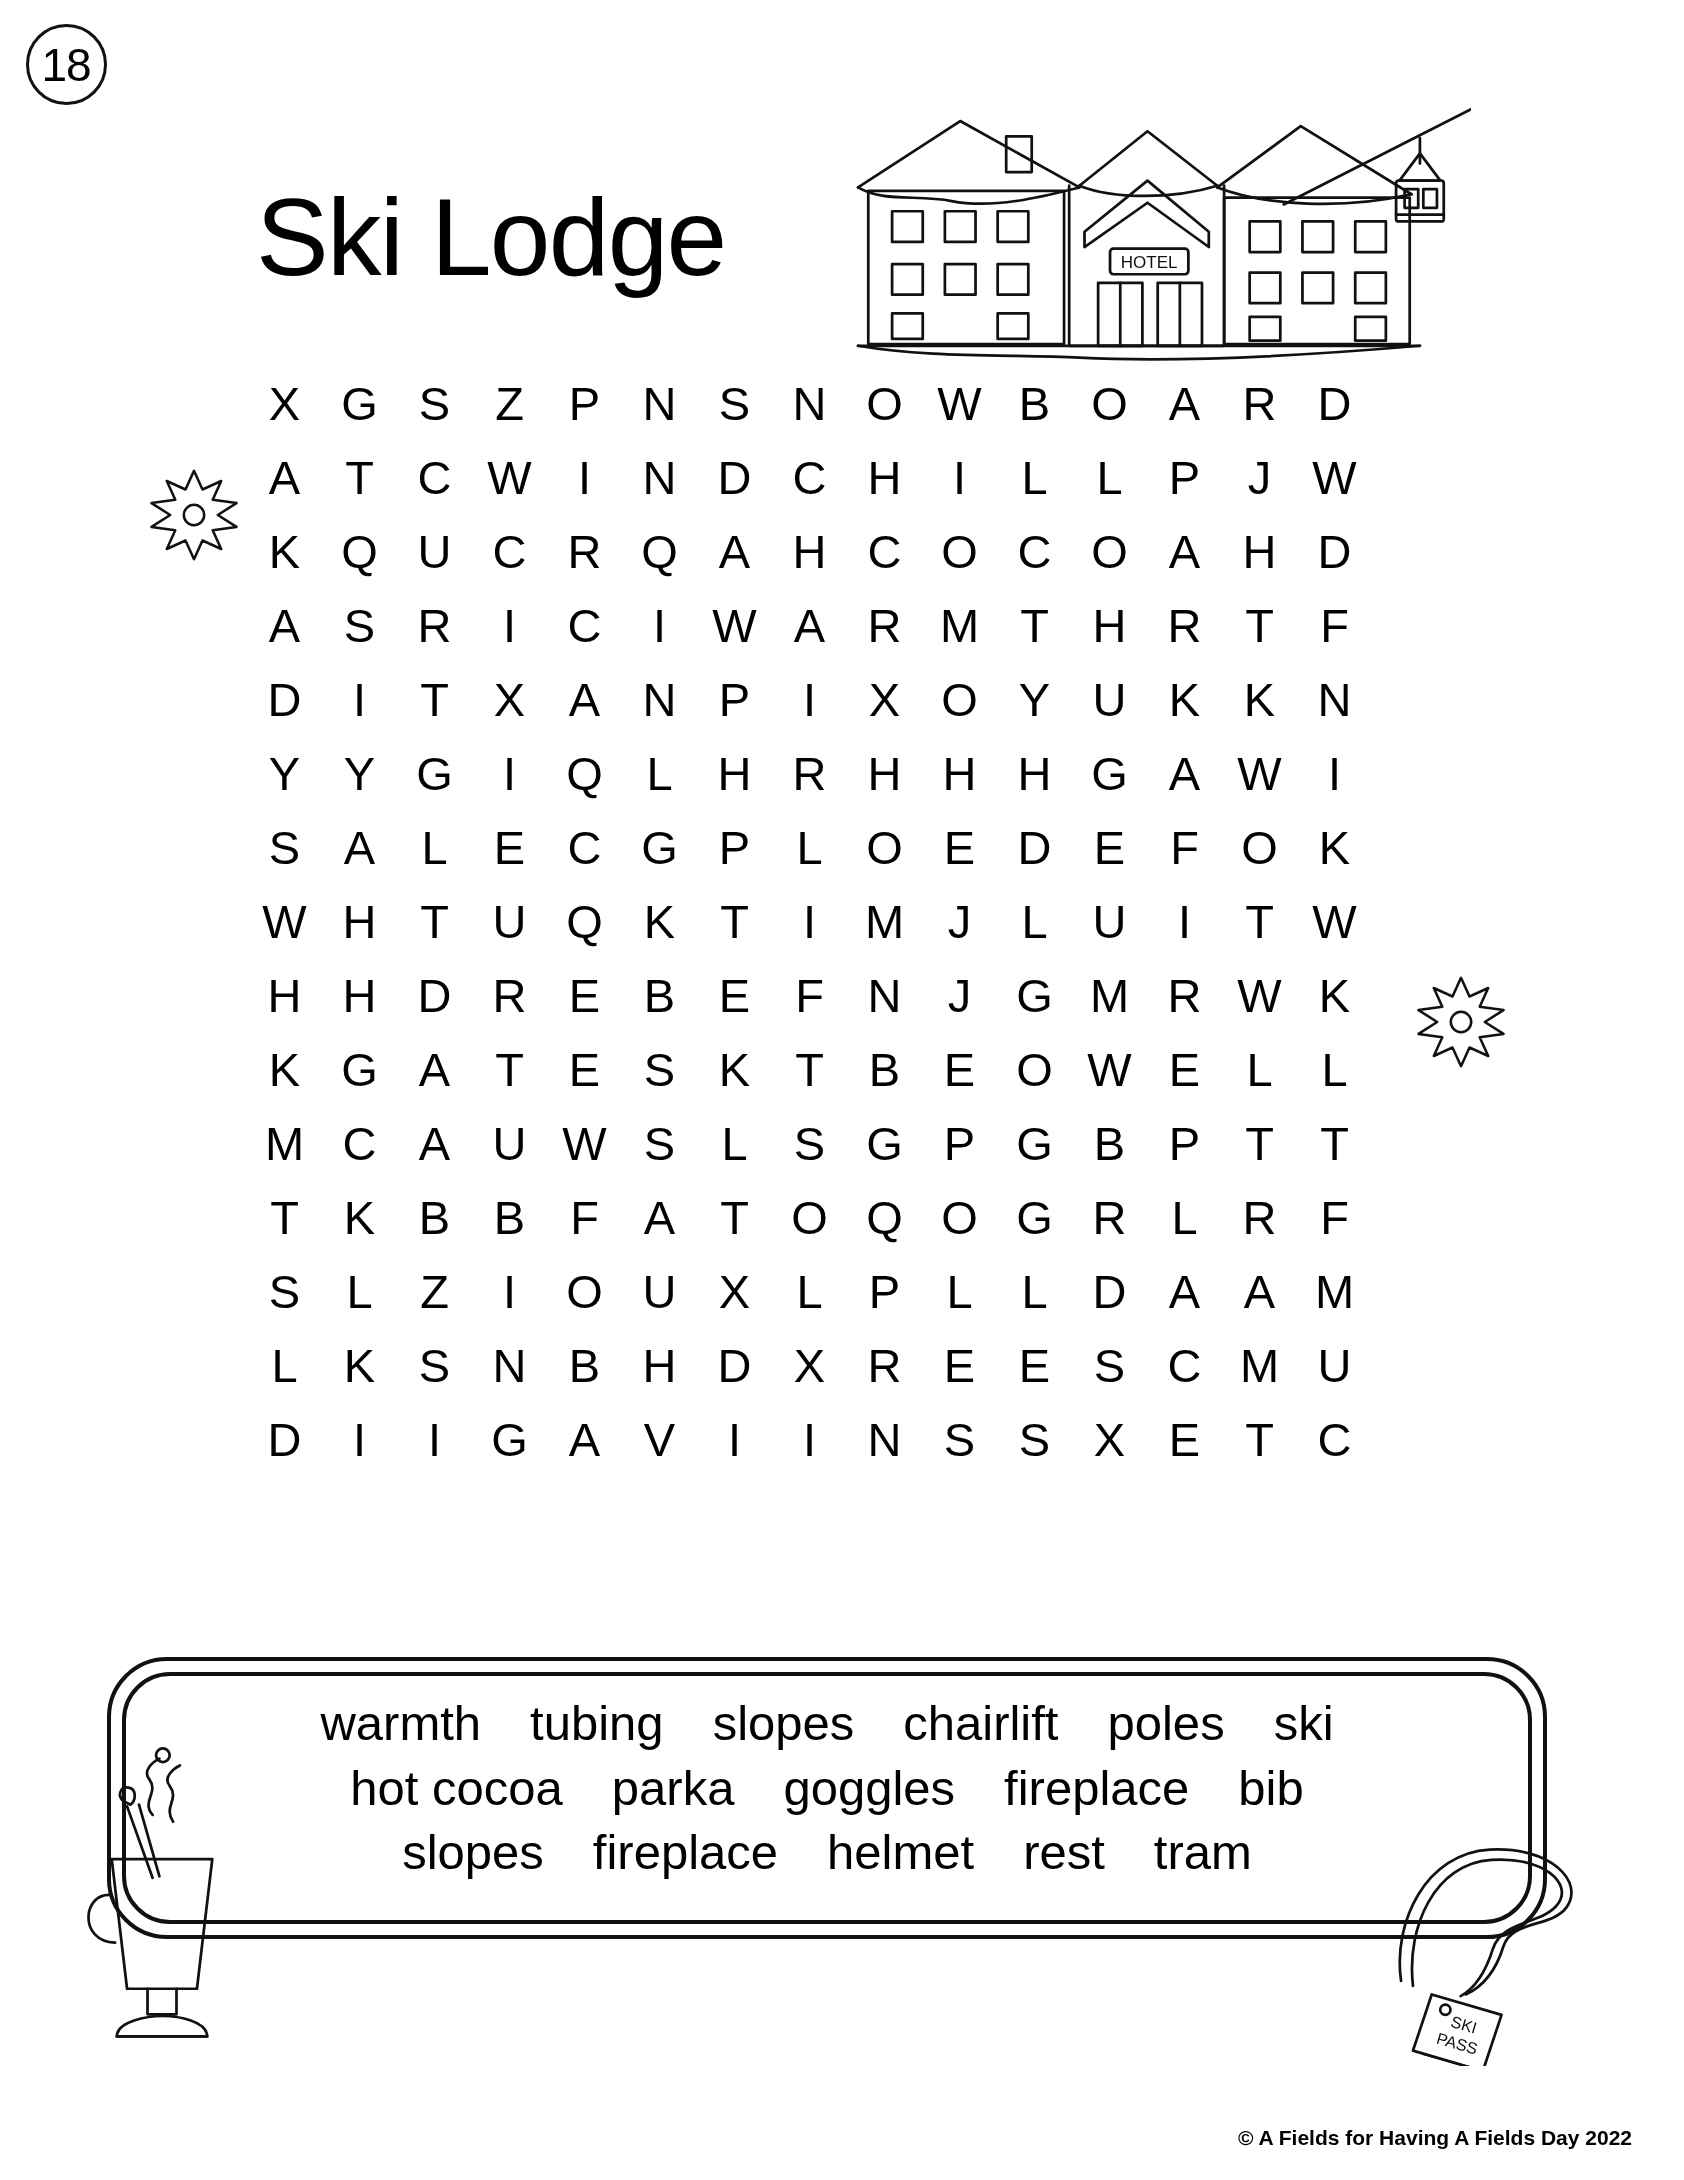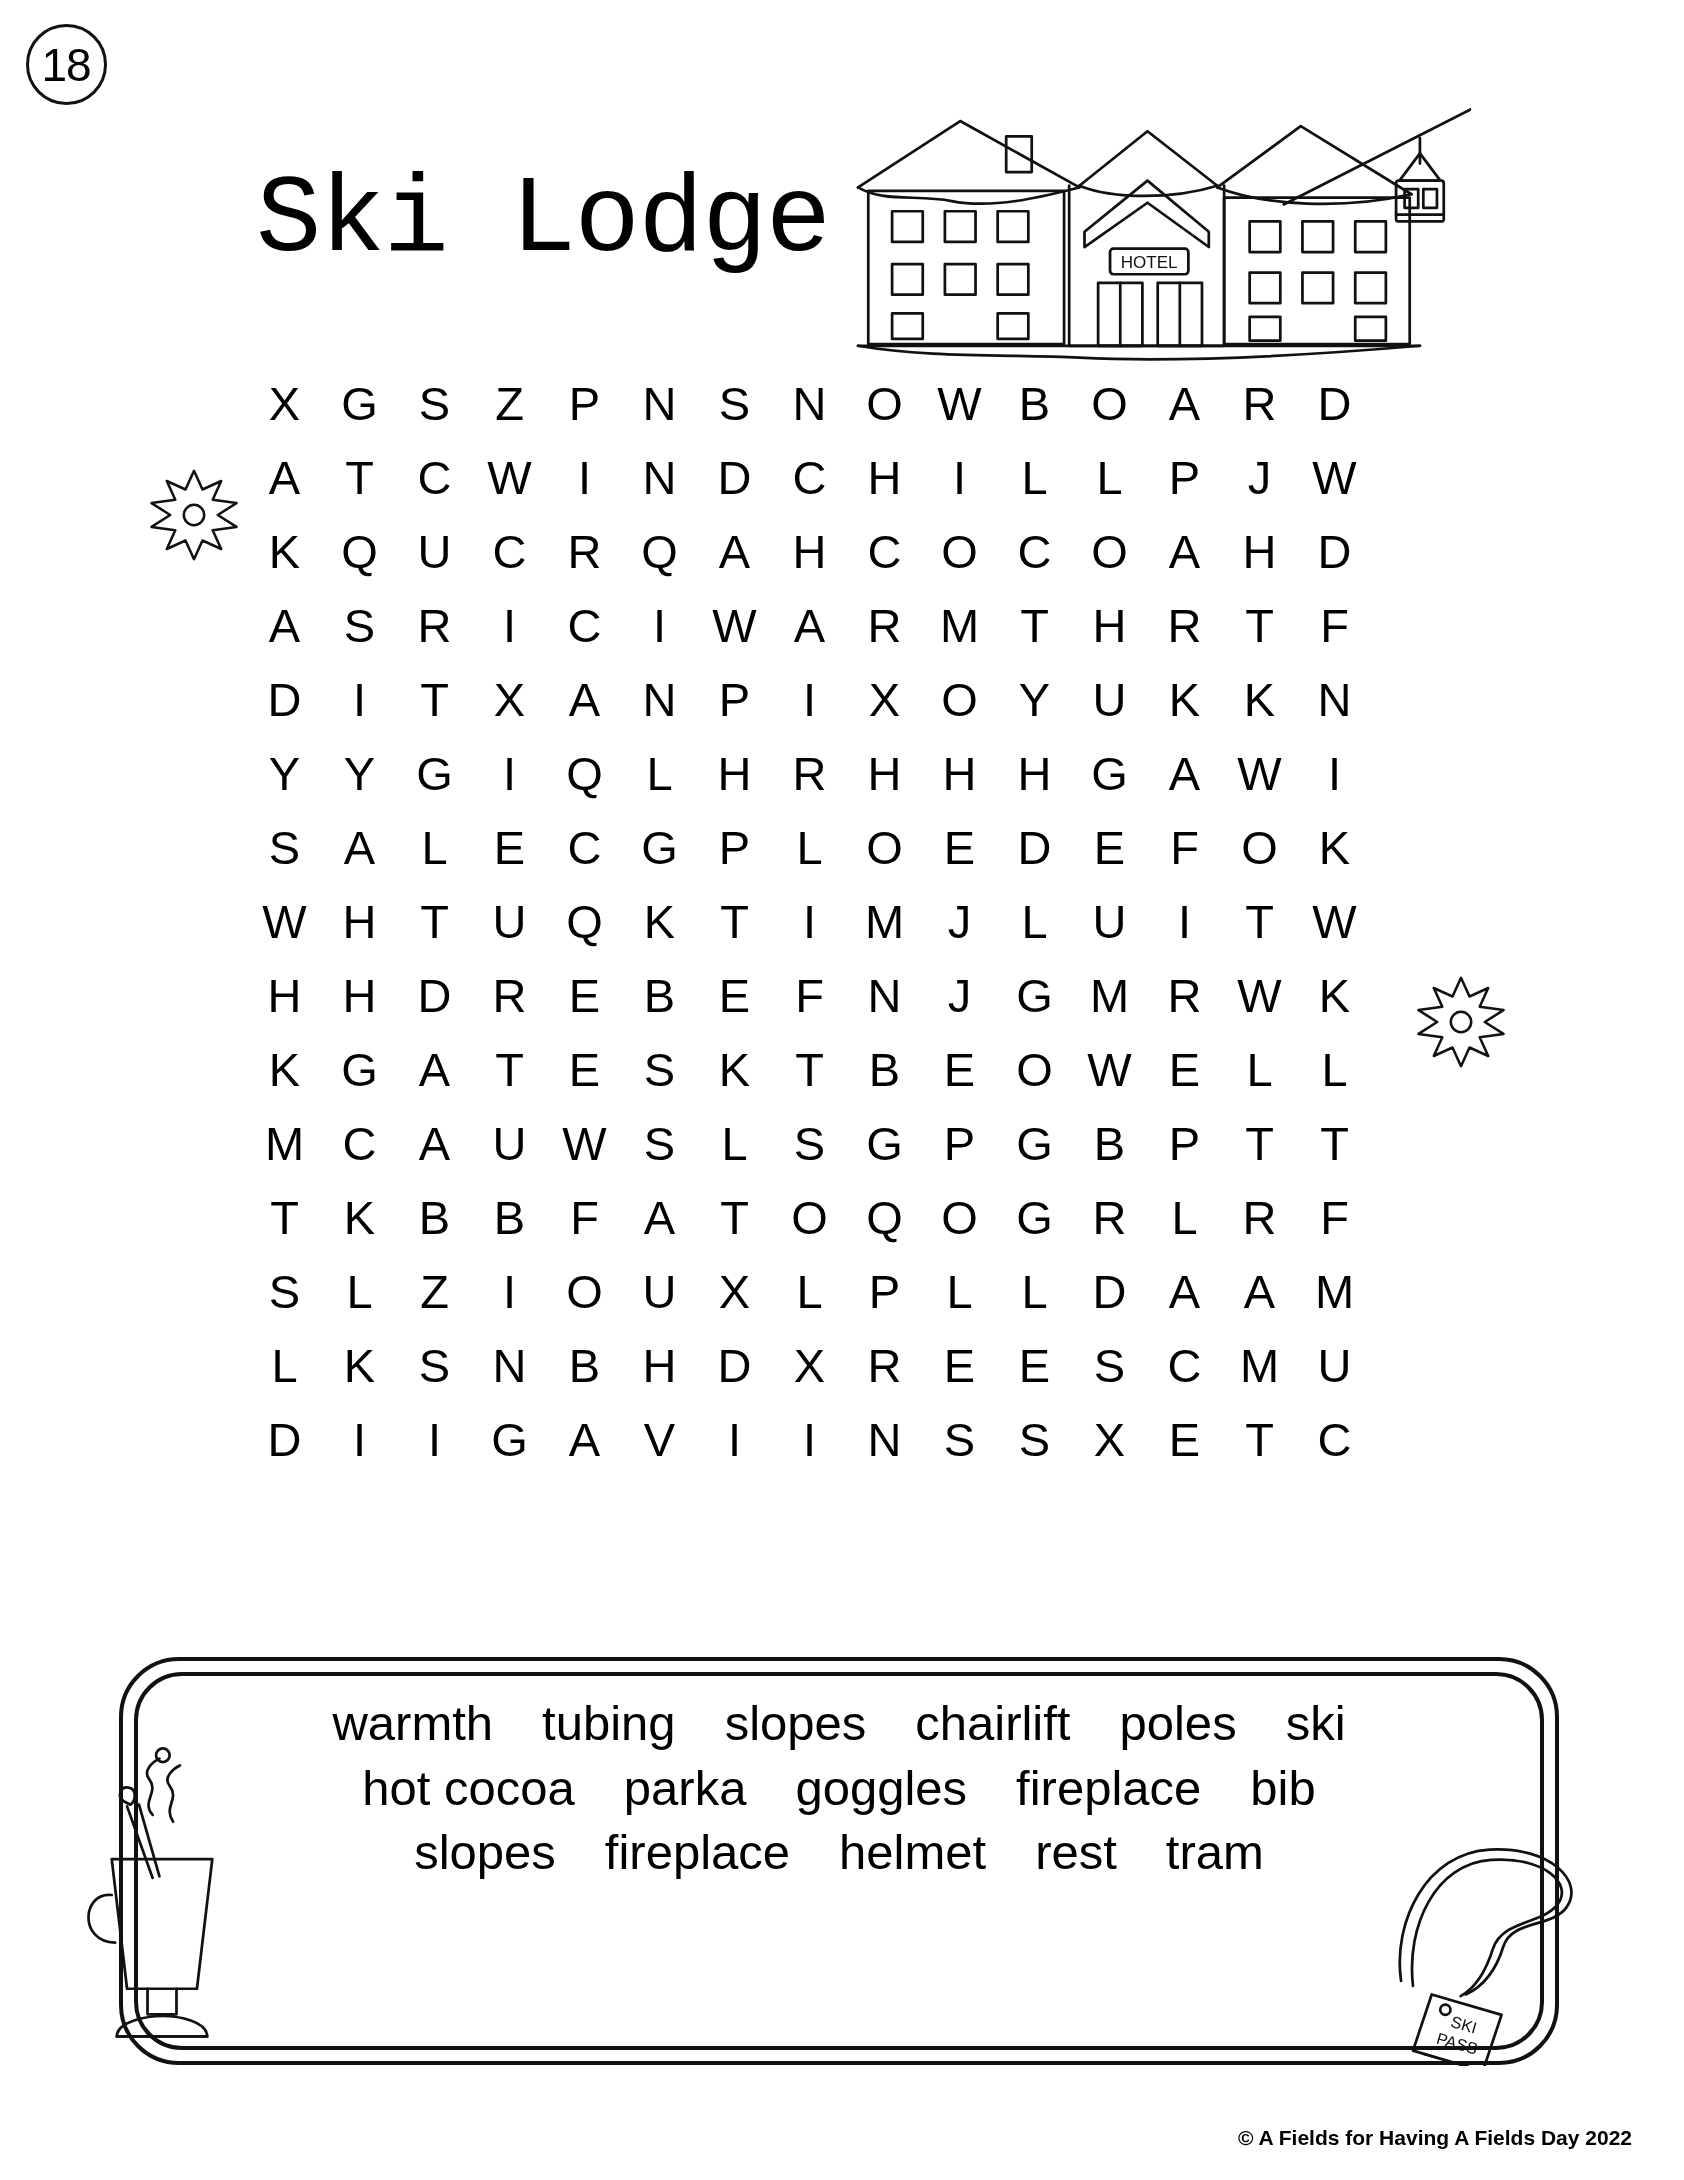--- a/index.html
+++ b/index.html
@@ -30,24 +30,24 @@
     justify-content: center;
     font-size: 46px;
     font-family: "Liberation Sans", sans-serif;
     letter-spacing: -0.9px;
     text-align: right;
   }
 
   
   #title {
     position: absolute;
-    top: 167px;
+    top: 183px;
     left: 256px;
     font-size: 109px;
-    font-family: Liberation Mono, monospace;
+    font-family: Liberation Sans, sans-serif;
     font-weight: 400;
     letter-spacing: -1.7px;
     line-height: 1;
   }
 
   
   #lodge-illustration {
     position: absolute;
     top: 102px;
     left: 824px;
@@ -81,24 +81,24 @@
     text-align: center;
     font-size: 47px;
     font-family: "Liberation Sans", sans-serif;
     font-weight: 400;
     line-height: 1;
   }
 
   
   #word-bank {
     position: absolute;
-    left: 119px;
+    left: 107px;
     top: 1657px;
     width: 1440px;
-    height: 408px;
+    height: 282px;
     text-align: center;
   }
   #word-bank-frame-outer {
     position: absolute;
     inset: 0;
     border: 4.3px solid #111;
     border-radius: 60px;
   }
   #word-bank-frame-inner {
     position: absolute;

